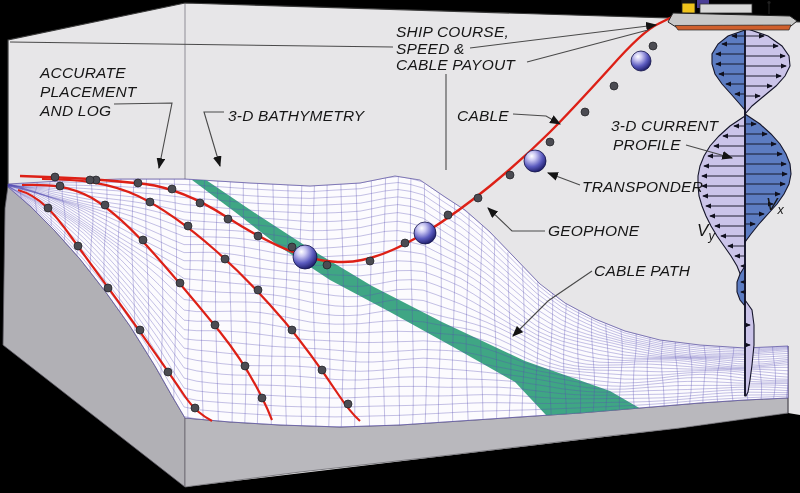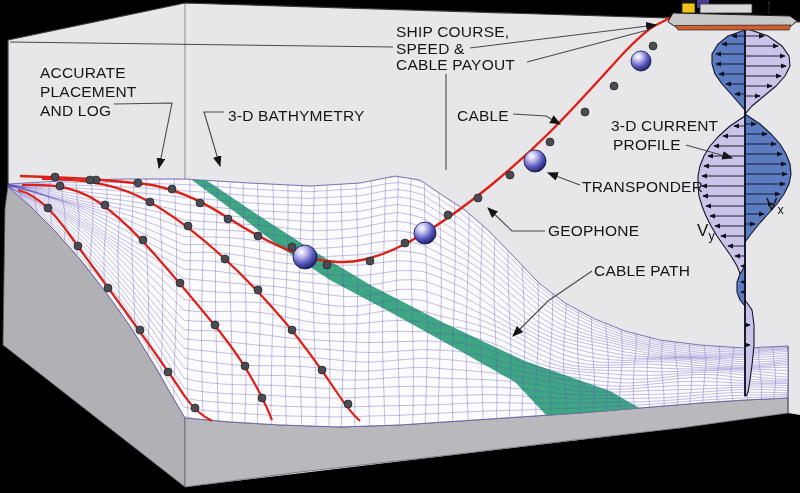--- a/index.html
+++ b/index.html
@@ -1,17 +1,17 @@
 <!DOCTYPE html>
 <html><head>
 <meta charset="utf-8">
 <style>
   html,body{margin:0;padding:0;background:#000;}
   .figure-wrap{position:relative;width:800px;height:493px;background:#f0abfc;overflow:hidden;
-    font-family:"Liberation Sans", sans-serif;}
+    font-family:"Liberation Sans", sans-serif;font-style:italic;}
   svg{display:block;}
   text{font-family:"Liberation Sans", sans-serif;fill:#161616;letter-spacing:.2px;}
 </style>
 </head>
 <body>
 
 <div class="figure-wrap">
 <svg width="800" height="493" viewBox="0 0 800 493">
   <defs>
     <radialGradient id="sph" cx="35%" cy="28%" r="78%">

